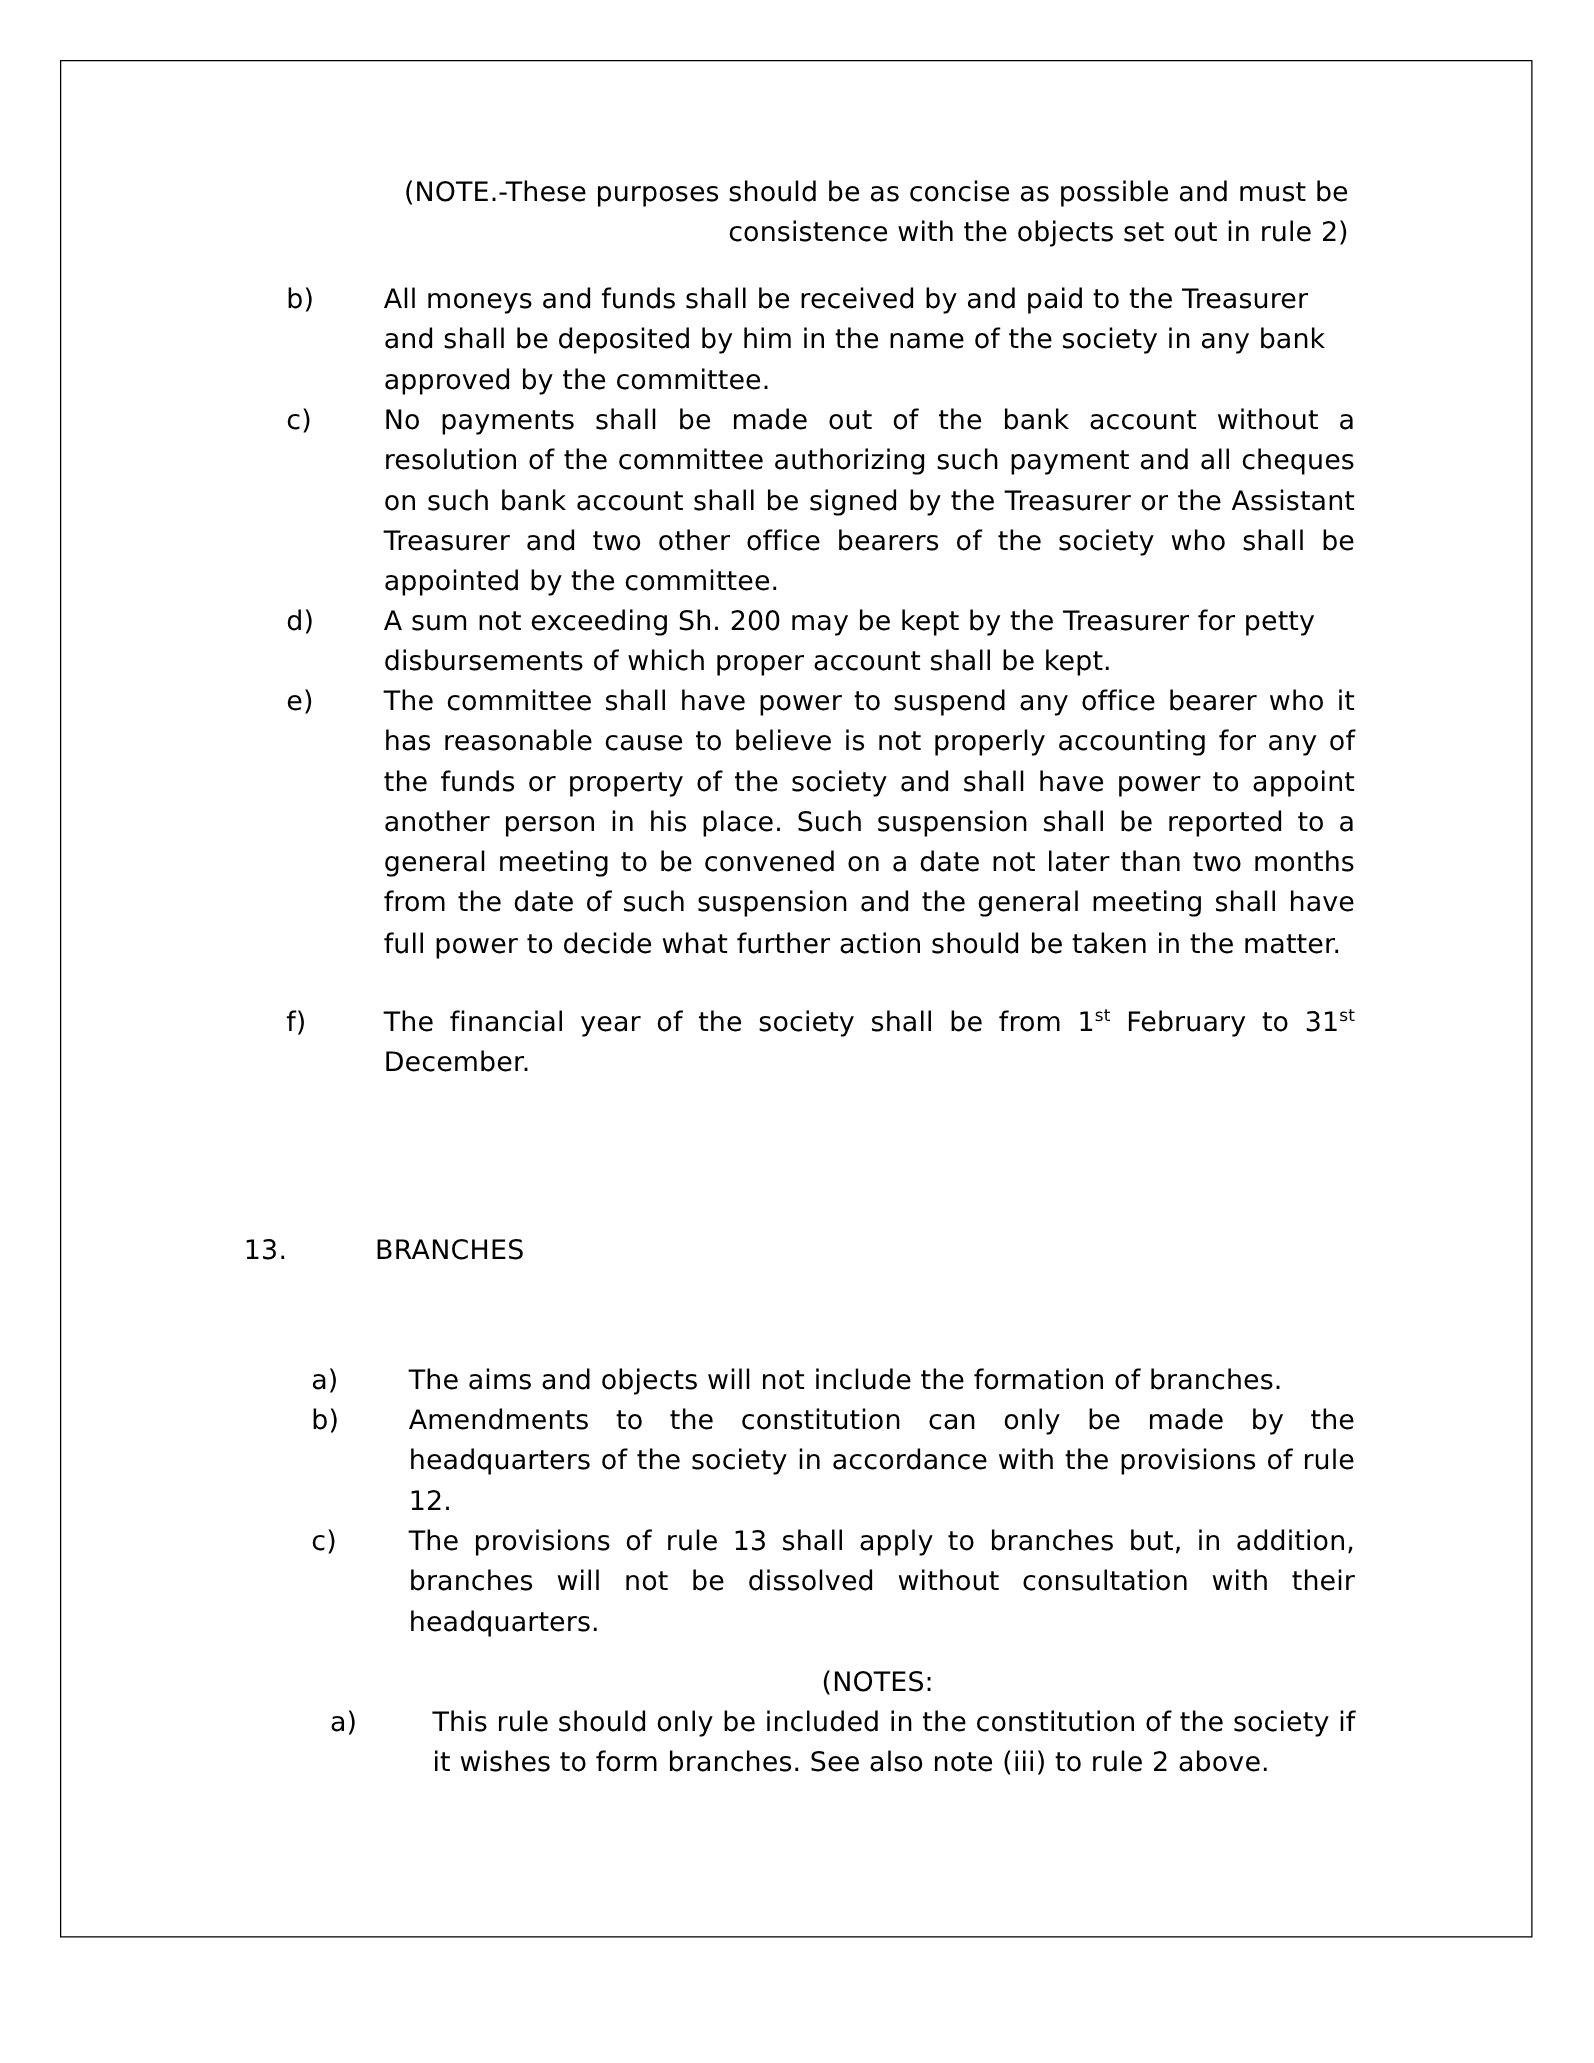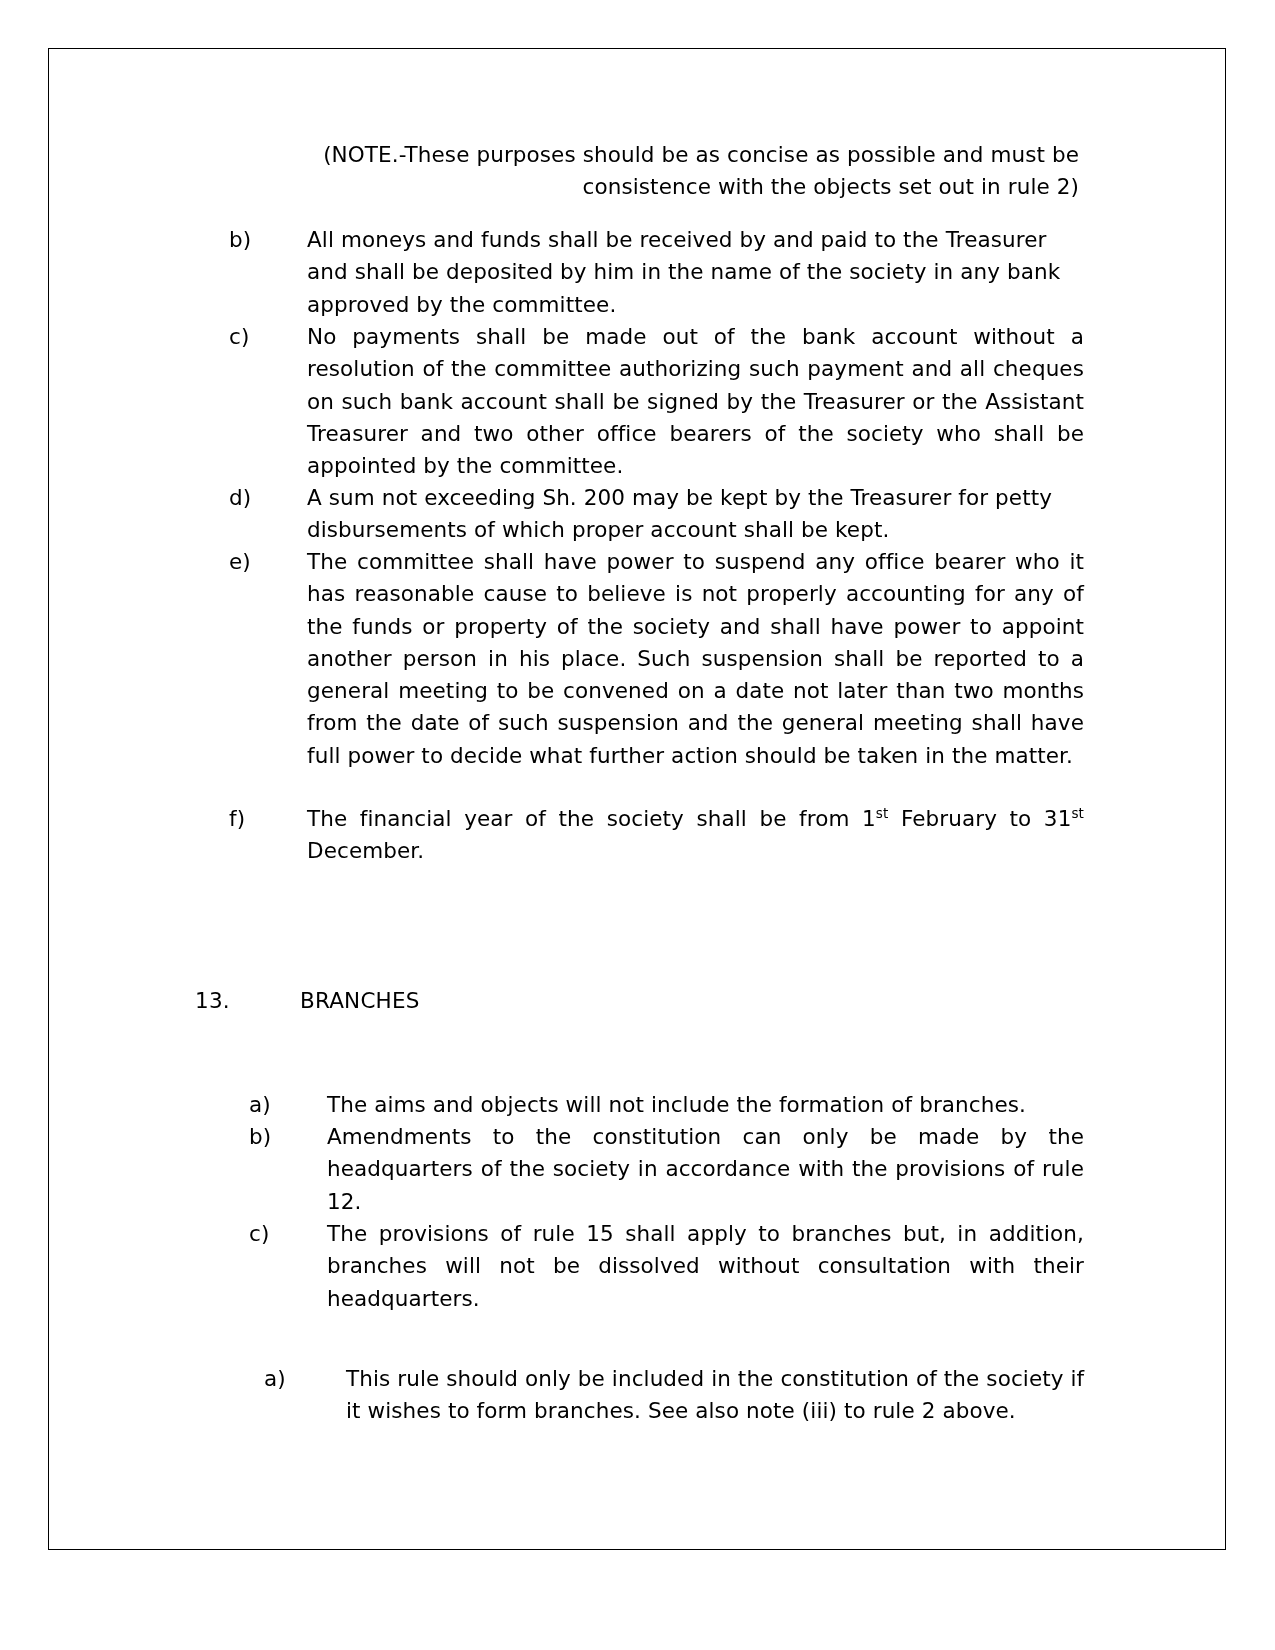--- a/index.html
+++ b/index.html
@@ -153,23 +153,24 @@
       <span class="body nojust">The aims and objects will not include the formation of branches.</span>
     </div>
 
     <div class="li" id="br-b">
       <span class="marker">b)</span>
       <span class="body">Amendments to the constitution can only be made by the headquarters of the society in accordance with the provisions of rule 12.</span>
     </div>
 
     <div class="li" id="br-c">
       <span class="marker">c)</span>
-      <span class="body">The provisions of rule 15 shall apply to branches but, in addition, branches will not be dissolved without consultation with their headquarters.</span>
+      <span class="body">The provisions of rule 13 shall apply to branches but, in addition, branches will not be dissolved without consultation with their headquarters.</span>
     </div>
 
+    <div class="para nojust" id="notes-label">(NOTES:</div>
 
     <div class="li" id="notes-a">
       <span class="marker">a)</span>
       <span class="body nojust">This rule should only be included in the constitution of the society if it wishes to form branches. See also note (iii) to rule 2 above.</span>
     </div>
 
   </div>
 </div>
 
 </body></html>

